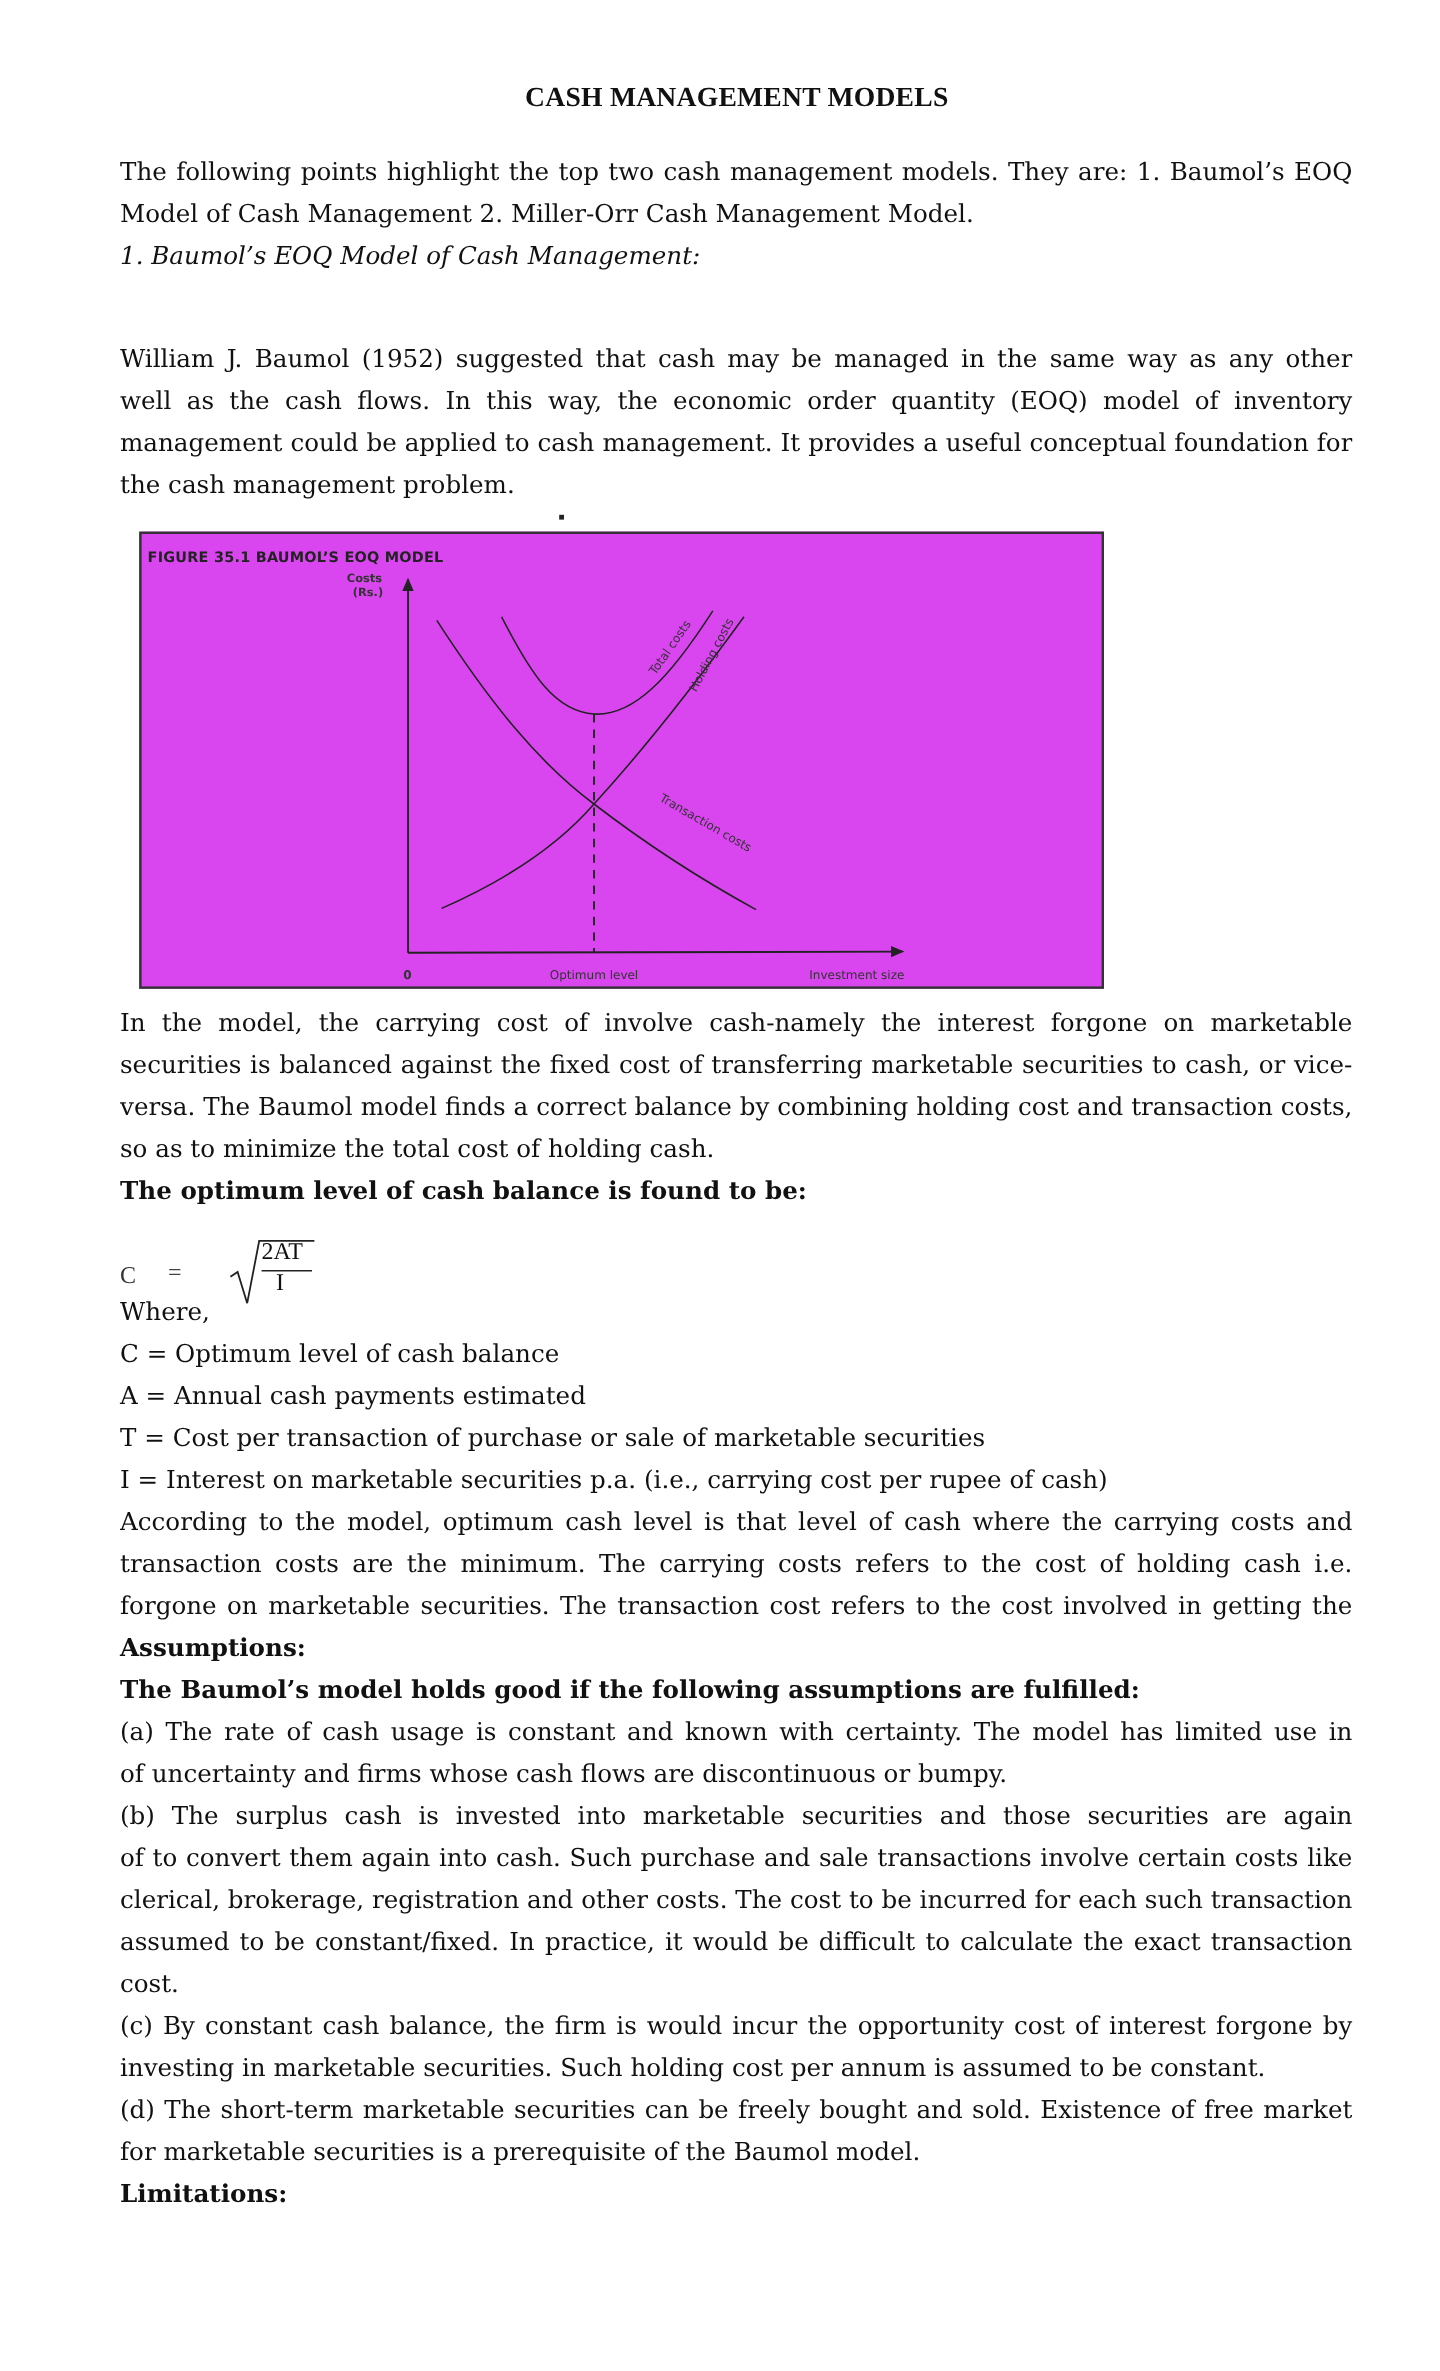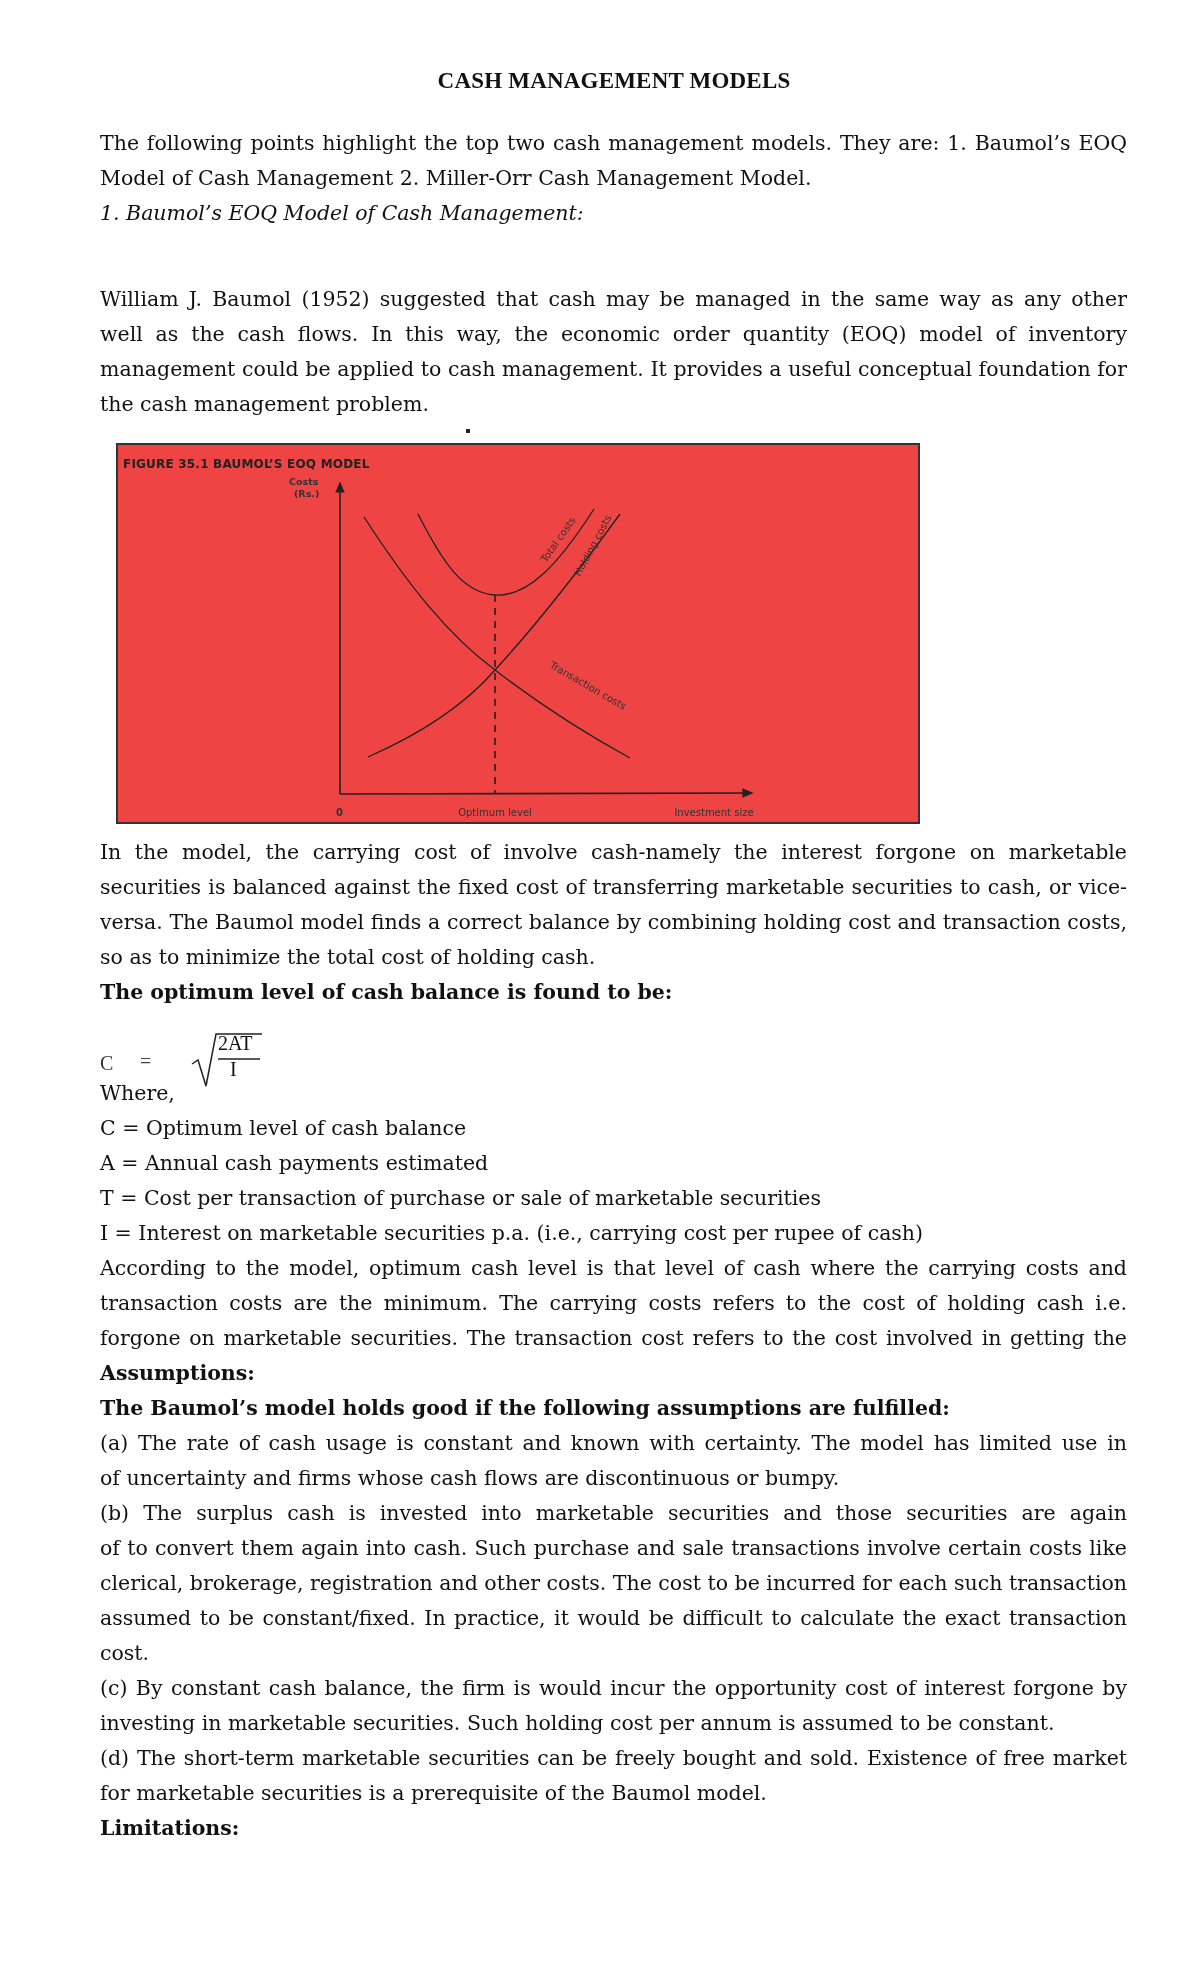--- a/index.html
+++ b/index.html
@@ -13,21 +13,21 @@
   .ln {
     display: block; height: 35px; line-height: 35px; font-size: 20.5px; white-space: nowrap;
     overflow: visible;
   }
   .ln.j { text-align: justify; text-align-last: justify; white-space: normal; height: 35px; overflow: hidden; }
   .ln.b { font-weight: bold; }
   .ln.i { font-style: italic; }
   .intro .ln { height: 35px; line-height: 35px; }
   .figure {
     position: absolute; left: 116px; top: 443px; width: 804px; height: 381px;
-    border: 2px solid #333333; box-sizing: border-box; background: #ef4444;
+    border: 2px solid #333333; box-sizing: border-box; background: #d946ef;
   }
   .figure svg { position: absolute; left: 0; top: 0; }
   .fig-title {
     position: absolute; left: 5px; top: 12px; font-family: "DejaVu Sans", sans-serif; font-weight: bold;
     font-size: 12px; letter-spacing: 0.2px; color: #222;
   }
   .dot { position: absolute; left: 466px; top: 429px; width: 4px; height: 4px; background: #222; }
   .formula { position: absolute; left: 100px; top: 1030px; width: 200px; height: 60px; font-family: "Liberation Serif", serif; }
   .formula .c { position: absolute; left: 0; top: 22px; font-size: 20px; color: #333; }
   .formula .eq { position: absolute; left: 40px; top: 20px; font-size: 20px; color: #444; }

